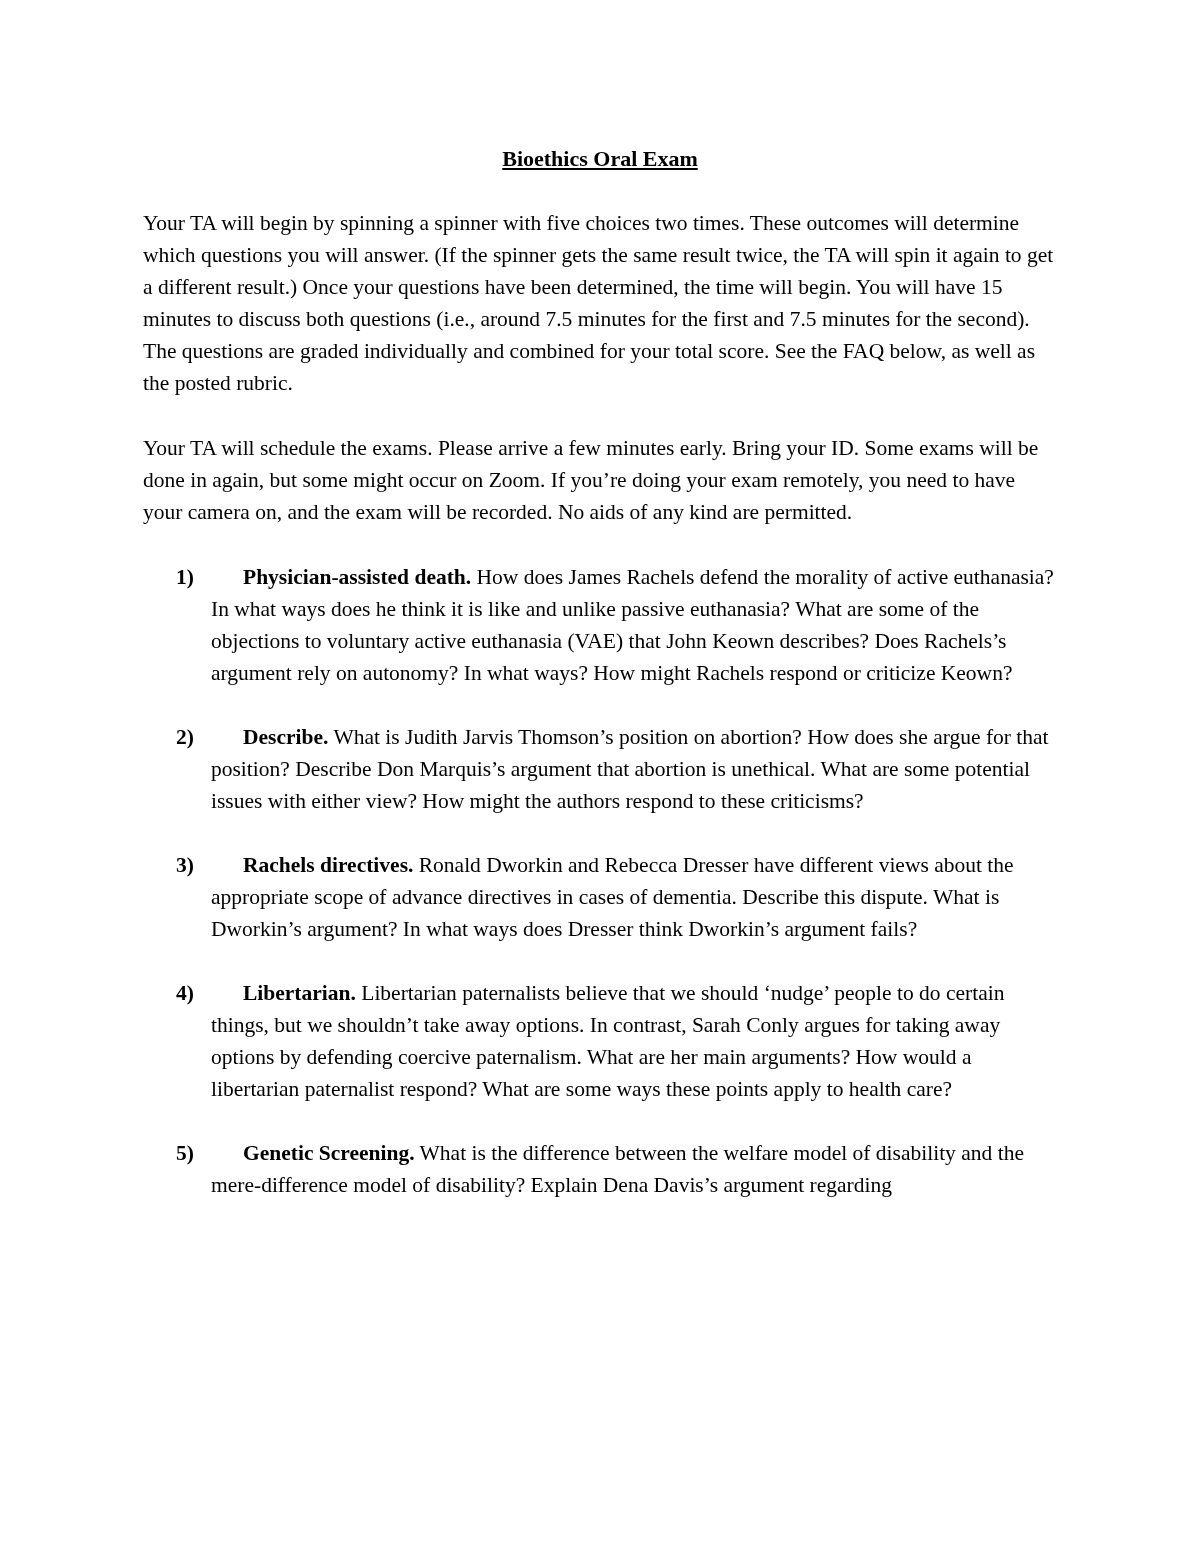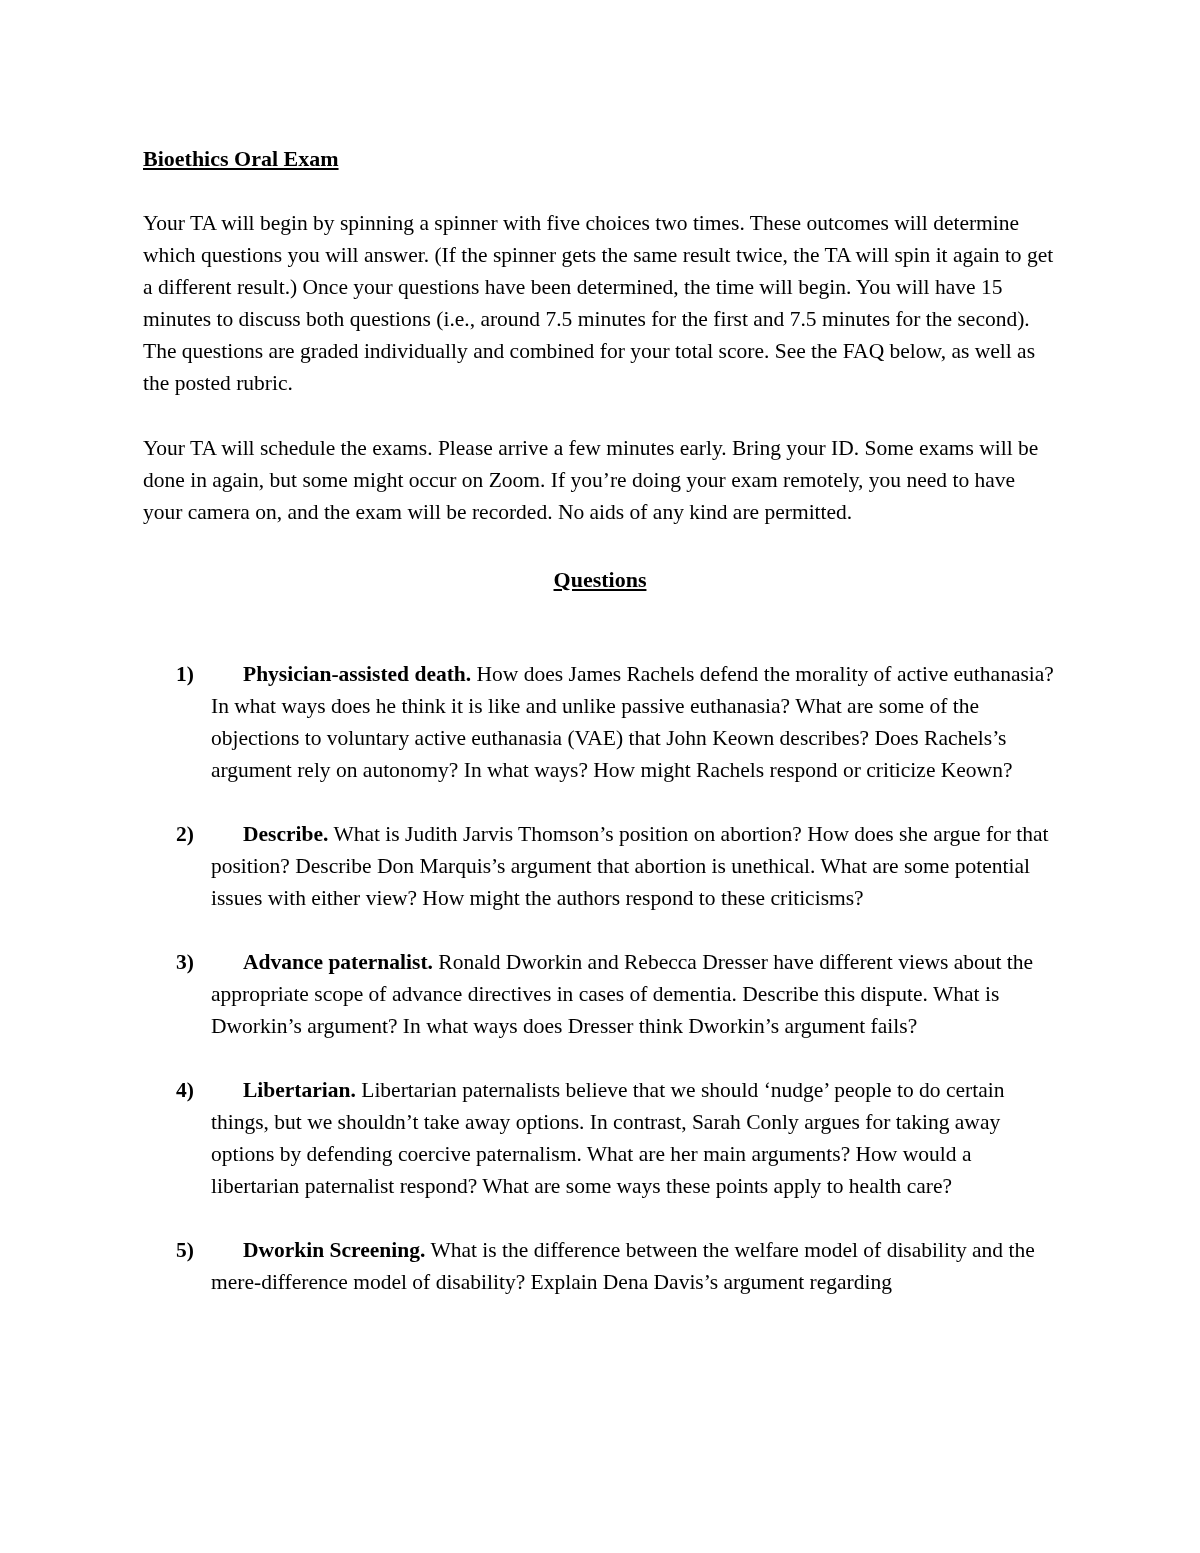--- a/index.html
+++ b/index.html
@@ -15,21 +15,21 @@
     color: #000000;
     font-family: "Liberation Serif", "DejaVu Serif", serif;
     box-sizing: border-box;
     padding: 145px 143px 0 143px;
     overflow: hidden;
   }
   .doc-title {
     font-size: 22px;
     font-weight: bold;
     text-decoration: underline;
-    text-align: left;
+    text-align: center;
     margin: 0 0 34px 0;
     line-height: 28px;
   }
   .intro-para {
     font-size: 21.5px;
     line-height: 32px;
     text-align: left;
     margin: 8px 0 33px 0;
   }
   .questions-heading {
@@ -69,21 +69,20 @@
 <body>
 
 <div class="page">
 
   <h1 class="doc-title">Bioethics Oral Exam</h1>
 
   <p class="intro-para">Your TA will begin by spinning a spinner with five choices two times. These outcomes will determine which questions you will answer. (If the spinner gets the same result twice, the TA will spin it again to get a different result.) Once your questions have been determined, the time will begin. You will have 15 minutes to discuss both questions (i.e., around 7.5 minutes for the first and 7.5 minutes for the second). The questions are graded individually and combined for your total score. See the FAQ below, as well as the posted rubric.</p>
 
   <p class="intro-para">Your TA will schedule the exams. Please arrive a few minutes early. Bring your ID. Some exams will be done in again, but some might occur on Zoom. If you’re doing your exam remotely, you need to have your camera on, and the exam will be recorded. No aids of any kind are permitted.</p>
 
-  <h2 class="questions-heading">Questions</h2>
 
   <ol class="questions-list">
 
     <li class="question">
       <span class="q-num">1)</span>
       <span class="q-body">
         <b class="q-topic">Physician-assisted death.</b>
         <span>How does James Rachels defend the morality of active euthanasia? In what ways does he think it is like and unlike passive euthanasia? What are some of the objections to voluntary active euthanasia (VAE) that John Keown describes? Does Rachels’s argument rely on autonomy? In what ways? How might Rachels respond or criticize Keown?</span>
       </span>
     </li>
@@ -92,36 +91,36 @@
       <span class="q-num">2)</span>
       <span class="q-body">
         <b class="q-topic">Describe.</b>
         <span>What is Judith Jarvis Thomson’s position on abortion? How does she argue for that position? Describe Don Marquis’s argument that abortion is unethical. What are some potential issues with either view? How might the authors respond to these criticisms?</span>
       </span>
     </li>
 
     <li class="question">
       <span class="q-num">3)</span>
       <span class="q-body">
-        <b class="q-topic">Advance paternalist.</b>
+        <b class="q-topic">Rachels directives.</b>
         <span>Ronald Dworkin and Rebecca Dresser have different views about the appropriate scope of advance directives in cases of dementia. Describe this dispute. What is Dworkin’s argument? In what ways does Dresser think Dworkin’s argument fails?</span>
       </span>
     </li>
 
     <li class="question">
       <span class="q-num">4)</span>
       <span class="q-body">
         <b class="q-topic">Libertarian.</b>
         <span>Libertarian paternalists believe that we should ‘nudge’ people to do certain things, but we shouldn’t take away options. In contrast, Sarah Conly argues for taking away options by defending coercive paternalism. What are her main arguments? How would a libertarian paternalist respond? What are some ways these points apply to health care?</span>
       </span>
     </li>
 
     <li class="question">
       <span class="q-num">5)</span>
       <span class="q-body">
-        <b class="q-topic">Dworkin Screening.</b>
+        <b class="q-topic">Genetic Screening.</b>
         <span>What is the difference between the welfare model of disability and the mere-difference model of disability? Explain Dena Davis’s argument regarding</span>
       </span>
     </li>
 
   </ol>
 
 </div>
 
 </body></html>

